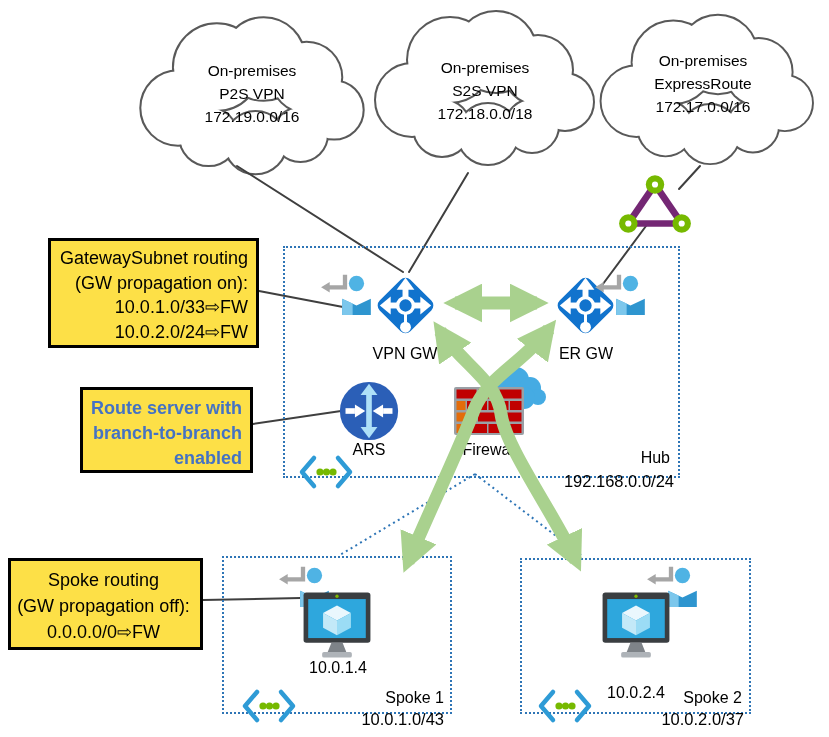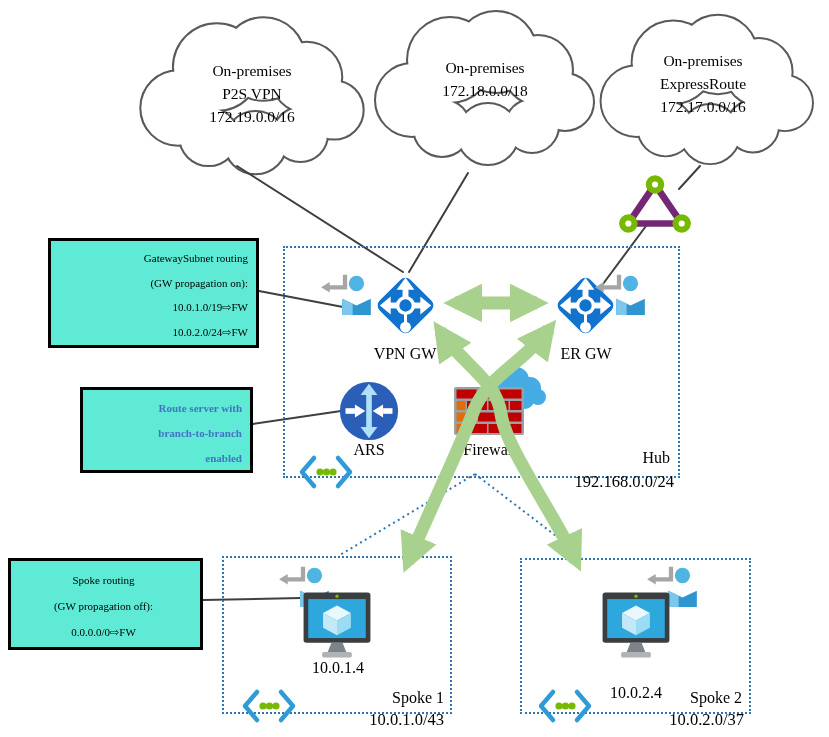--- a/index.html
+++ b/index.html
@@ -1,22 +1,22 @@
 <!DOCTYPE html>
 <html><head>
 <meta charset="utf-8">
 <style>
   html,body{margin:0;padding:0;background:#fff;}
   #canvas{position:relative;width:829px;height:737px;background:#fff;overflow:hidden;
-          font-family:Liberation Serif, serif;color:#000;}
+          font-family:Liberation Sans, sans-serif;color:#000;}
   .abs{position:absolute;}
   svg.layer{position:absolute;left:0;top:0;pointer-events:none;}
   .netbox{position:absolute;border:2px dotted #2e75b6;background:transparent;}
-  .ann{position:absolute;border:3px solid #000;background:#5eead4;box-sizing:border-box;
-       text-align:right;font-size:11px;}
+  .ann{position:absolute;border:3px solid #000;background:#fde047;box-sizing:border-box;
+       text-align:right;font-size:18px;}
   .ann div{white-space:nowrap;}
   .a1{padding:5px 8px 0 4px;line-height:24.5px;}
   .a2{padding:6px 8px 0 8px;line-height:25px;font-weight:bold;color:#4472c4;text-align:right;}
   .a3{padding:6px 8px 0 4px;line-height:26px;}
   .cloudtxt{position:absolute;width:190px;text-align:center;font-size:15.5px;line-height:23px;}
   .cloudtxt div{white-space:nowrap;}
   .lbl{position:absolute;font-size:16px;white-space:nowrap;}
   .ctr{text-align:center;}
   .rgt{text-align:right;}
   .cidr{font-size:16.5px;}
@@ -76,32 +76,33 @@
   <div class="netbox" style="left:222px;top:556px;width:226px;height:154px;"></div>
   <div class="netbox" style="left:520px;top:558px;width:227px;height:152px;"></div>
 
   <div class="cloudtxt" style="left:157px;top:59px;">
     <div>On-premises</div>
     <div>P2S VPN</div>
     <div>172.19.0.0/16</div>
   </div>
   <div class="cloudtxt" style="left:390px;top:56px;">
     <div>On-premises</div>
+    <div>S2S VPN</div>
     <div>172.18.0.0/18</div>
   </div>
   <div class="cloudtxt" style="left:608px;top:49px;">
     <div>On-premises</div>
     <div>ExpressRoute</div>
     <div>172.17.0.0/16</div>
   </div>
 
   <div class="ann a1" style="left:48px;top:238px;width:211px;height:110px;">
     <div>GatewaySubnet routing</div>
     <div>(GW propagation on):</div>
-    <div>10.0.1.0/19⇨FW</div>
+    <div>10.0.1.0/33⇨FW</div>
     <div>10.0.2.0/24⇨FW</div>
   </div>
   <div class="ann a2" style="left:80px;top:387px;width:173px;height:86px;">
     <div>Route server with</div>
     <div>branch-to-branch</div>
     <div>enabled</div>
   </div>
   <div class="ann a3" style="left:8px;top:558px;width:195px;height:92px;text-align:center;">
     <div>Spoke routing</div>
     <div>(GW propagation off):</div>

